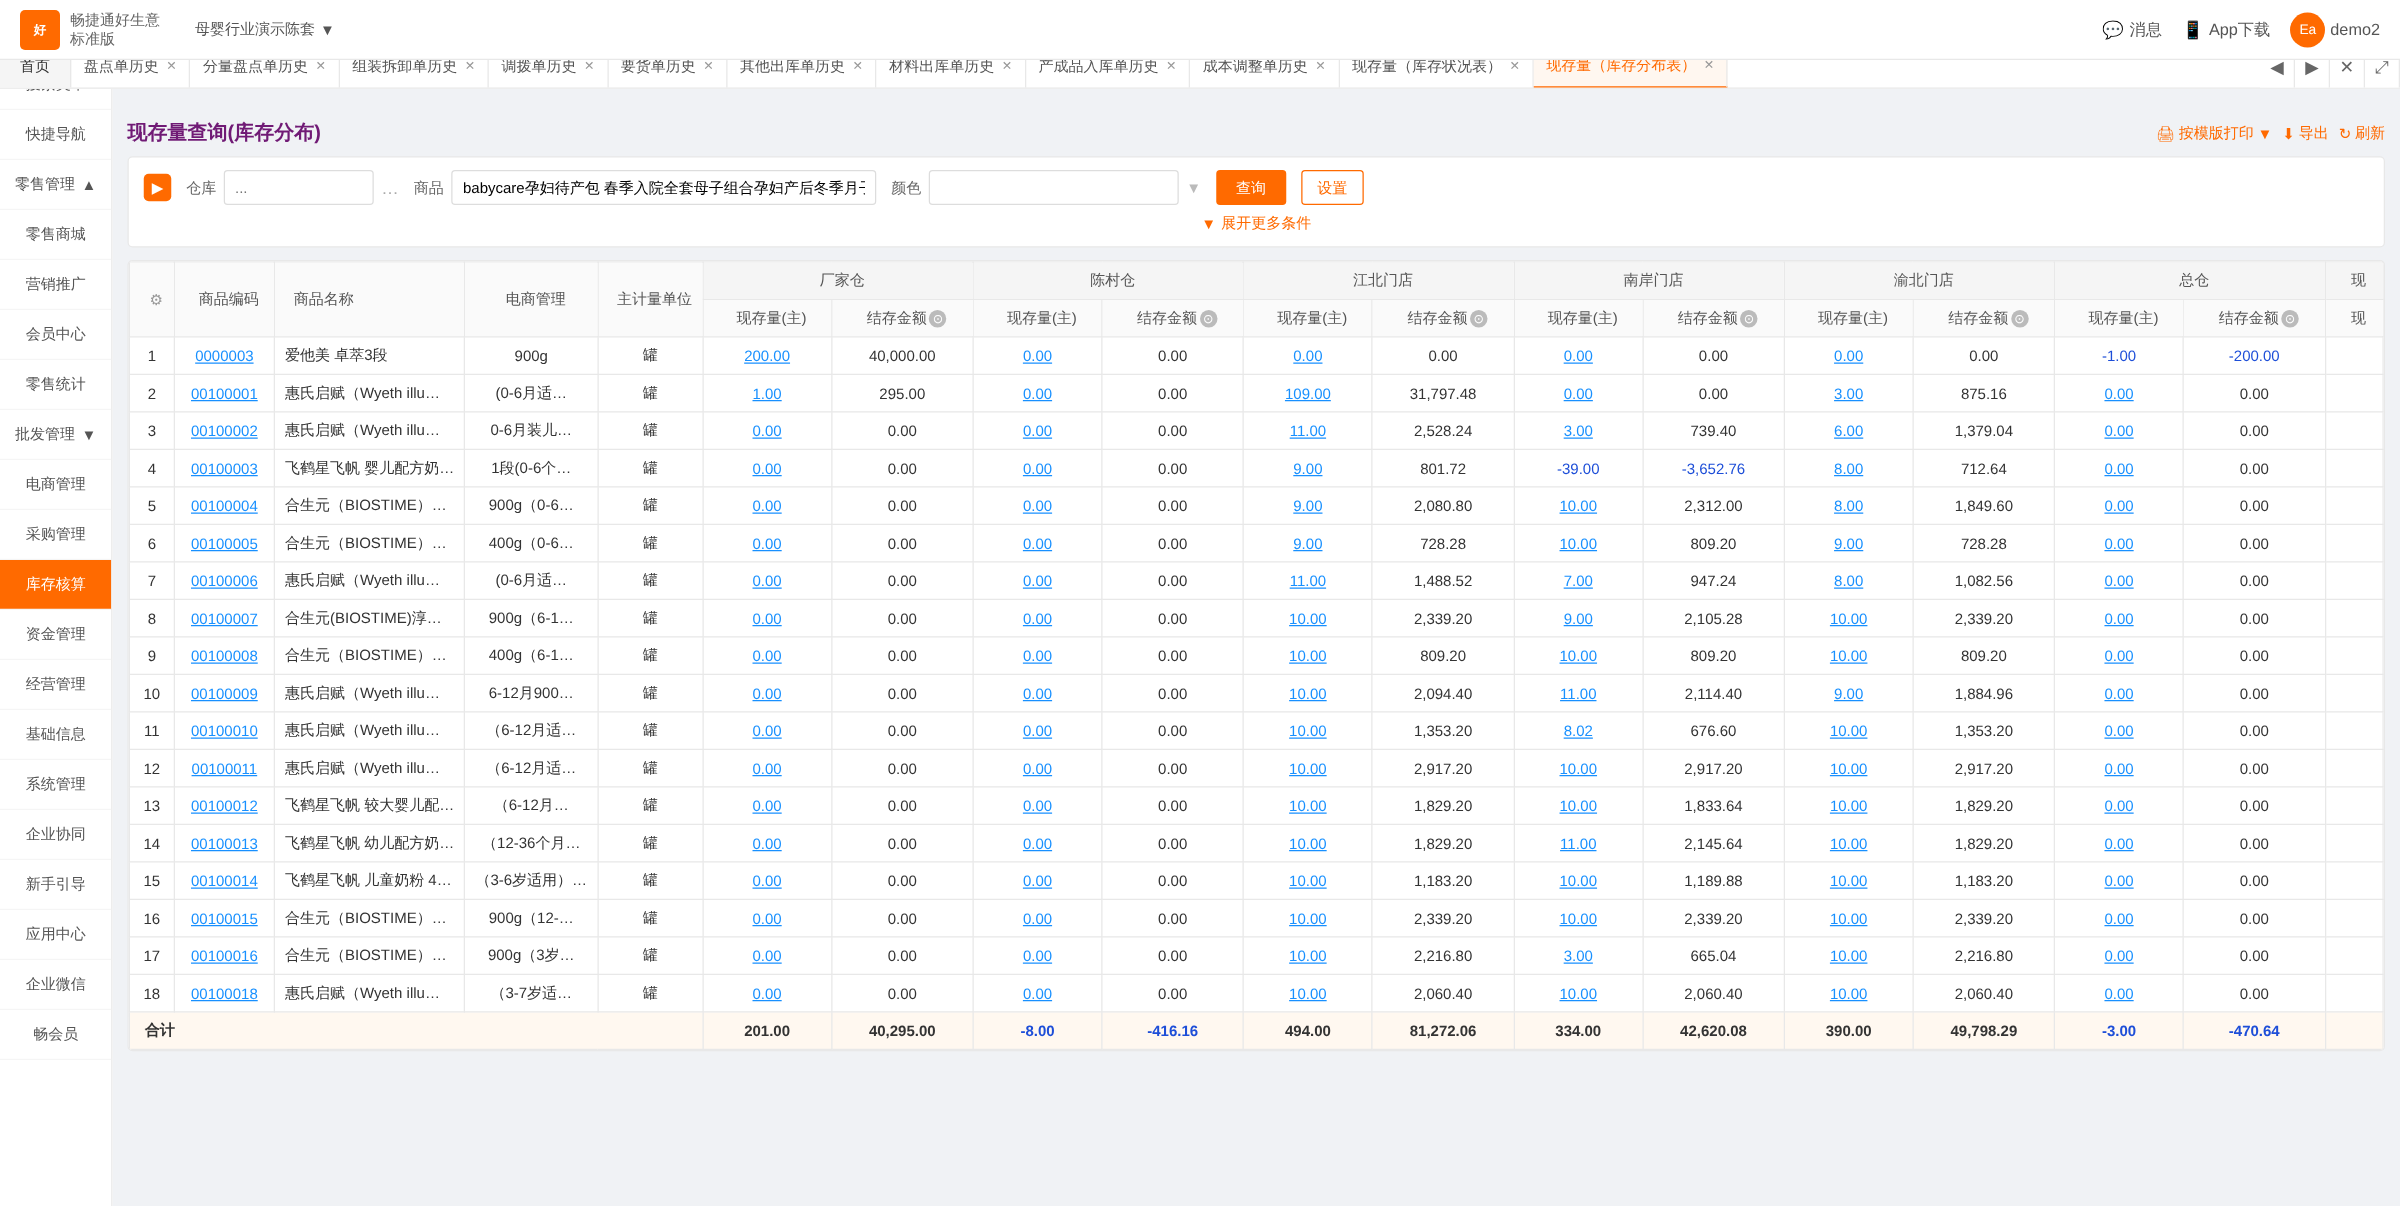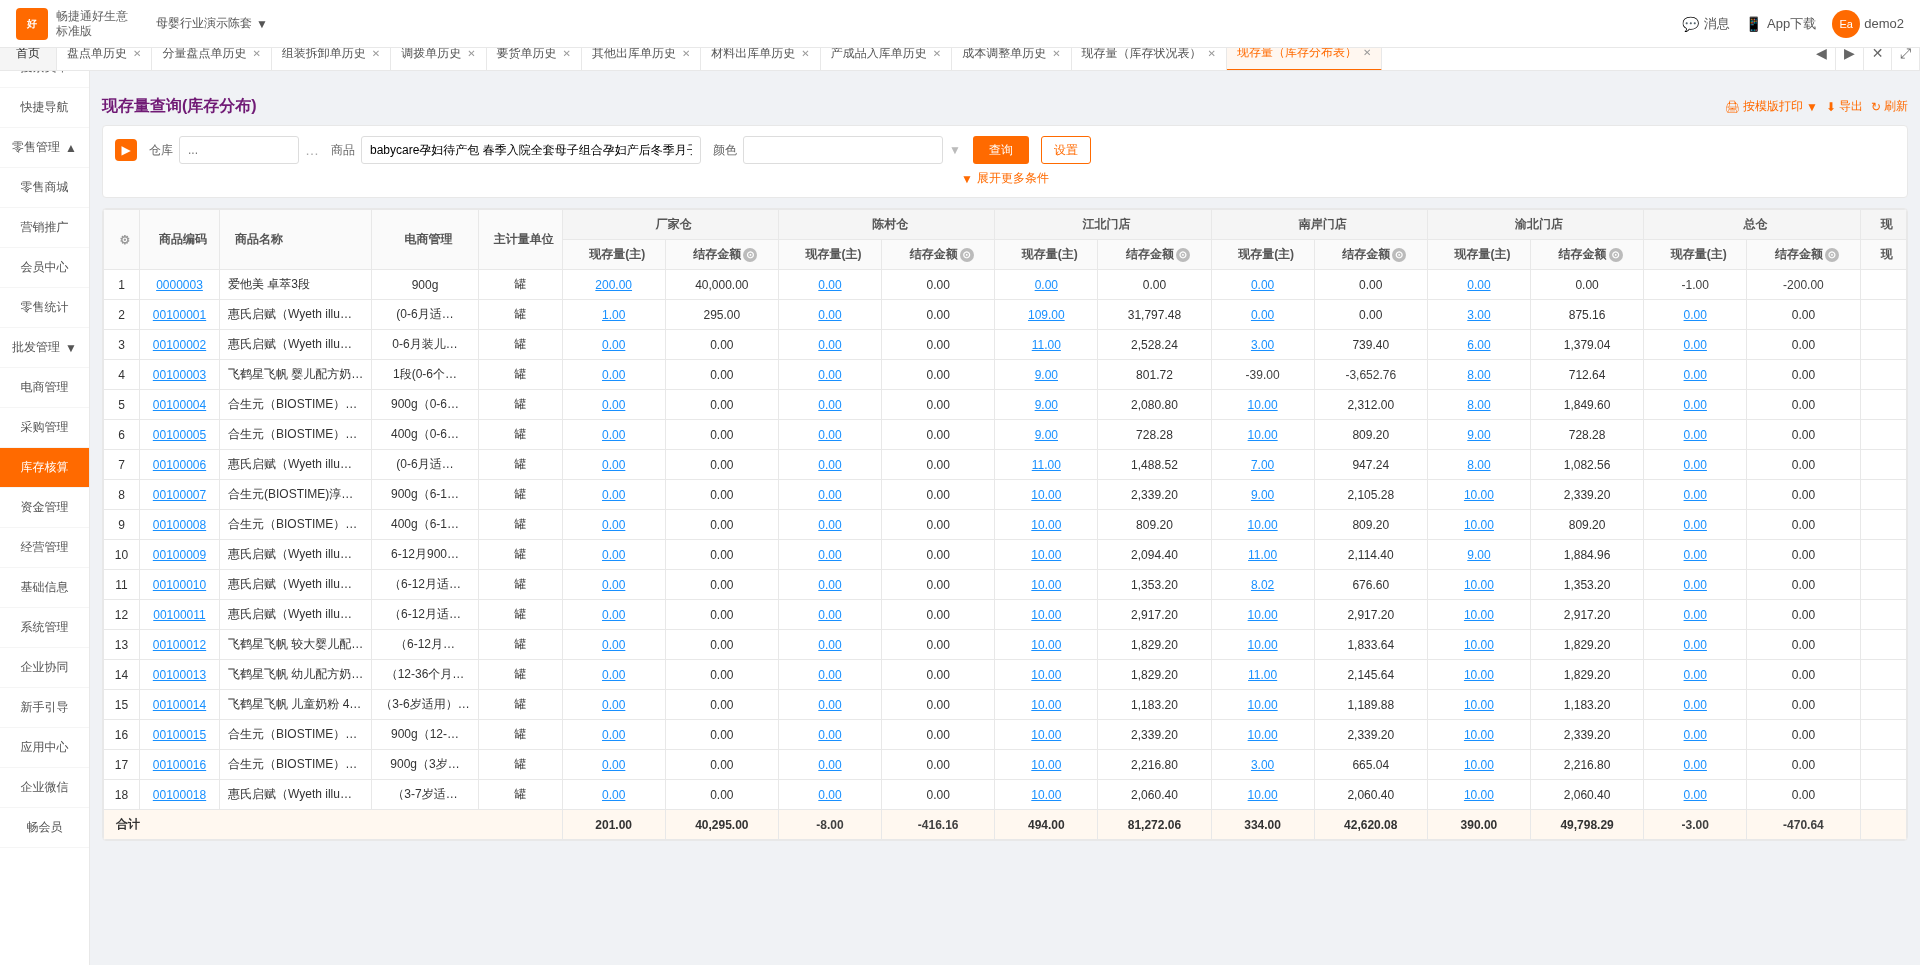--- a/index.html
+++ b/index.html
@@ -254,40 +254,40 @@
       font-size: 12px;
     }
     th, td {
       border: 1px solid #e8e8e8;
       padding: 6px 8px;
       white-space: nowrap;
       text-align: center;
     }
     th {
       background: #fafafa;
-      font-weight: 700;
+      font-weight: 400;
       color: #555;
       position: sticky;
       top: 0;
       z-index: 5;
       padding-left: 15px;
     }
     .th-group {
       background: #f5f5f5;
     }
     tr.summary-row td {
       background: #fff8f0;
       font-weight: bold;
     }
     .cell-link {
       color: #1890ff;
       text-decoration: underline;
       cursor: pointer;
     }
-    .cell-negative { color: #404040; }
+    .cell-negative { color: #1d4ed8; }
     .info-icon {
       display: inline-flex;
       width: 14px; height: 14px;
       border-radius: 50%;
       background: #bbb;
       color: #fff;
       font-size: 10px;
       align-items: center; justify-content: center;
       cursor: pointer;
       margin-left: 2px;

